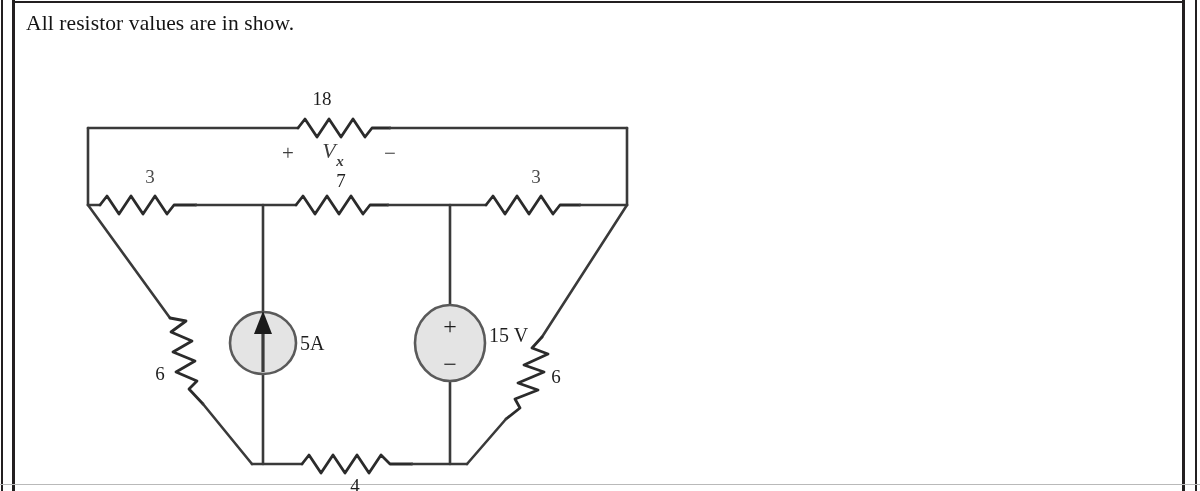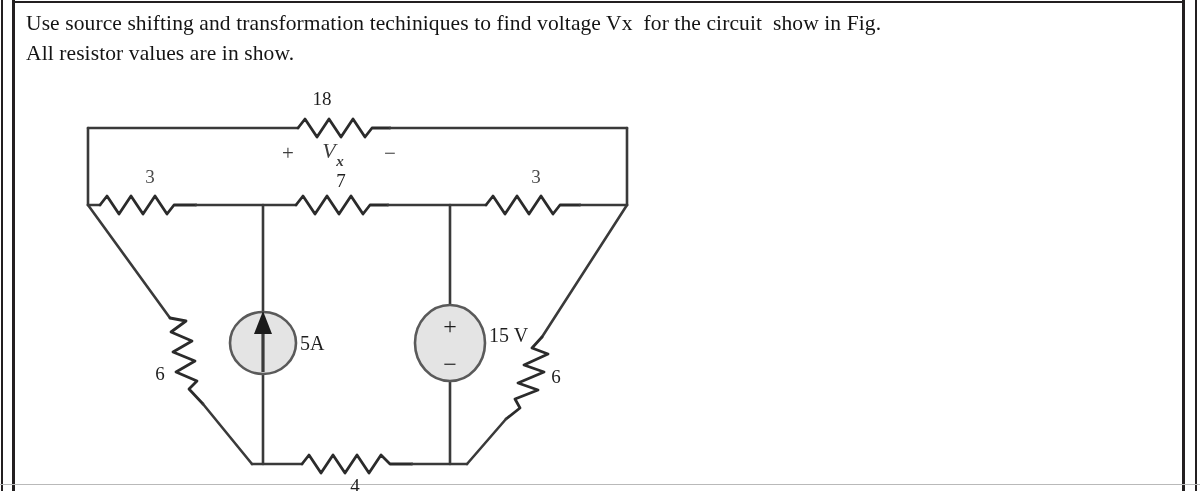--- a/index.html
+++ b/index.html
@@ -136,21 +136,20 @@
 <div id="page">
 
   <div class="rule-v" id="frame-left-outer"></div>
   <div class="rule-v" id="frame-left-inner"></div>
   <div class="rule-v" id="frame-right-inner"></div>
   <div class="rule-v" id="frame-right-outer"></div>
   <div class="rule-h" id="frame-top"></div>
   <div class="rule-h" id="frame-bottom"></div>
 
   <div id="statement">
-    <span class="line">Use source shifting and transformation techiniques to find voltage Vx  for the circuit  show in Fig.</span>
     <span class="line">All resistor values are in show.</span>
   </div>
 
   <div id="circuit">
     <svg width="1200" height="491" viewBox="0 0 1200 491" xmlns="http://www.w3.org/2000/svg">
 
       <path class="cl-wire" d="M 88 128 L 298 128"></path>
       <path class="cl-res" d="M 298 128 L 305 119 L 317 137 L 329 119 L 341 137 L 353 119 L 365 137 L 372 128 L 390 128"></path>
       <path class="cl-wire" d="M 390 128 L 627 128"></path>
 

